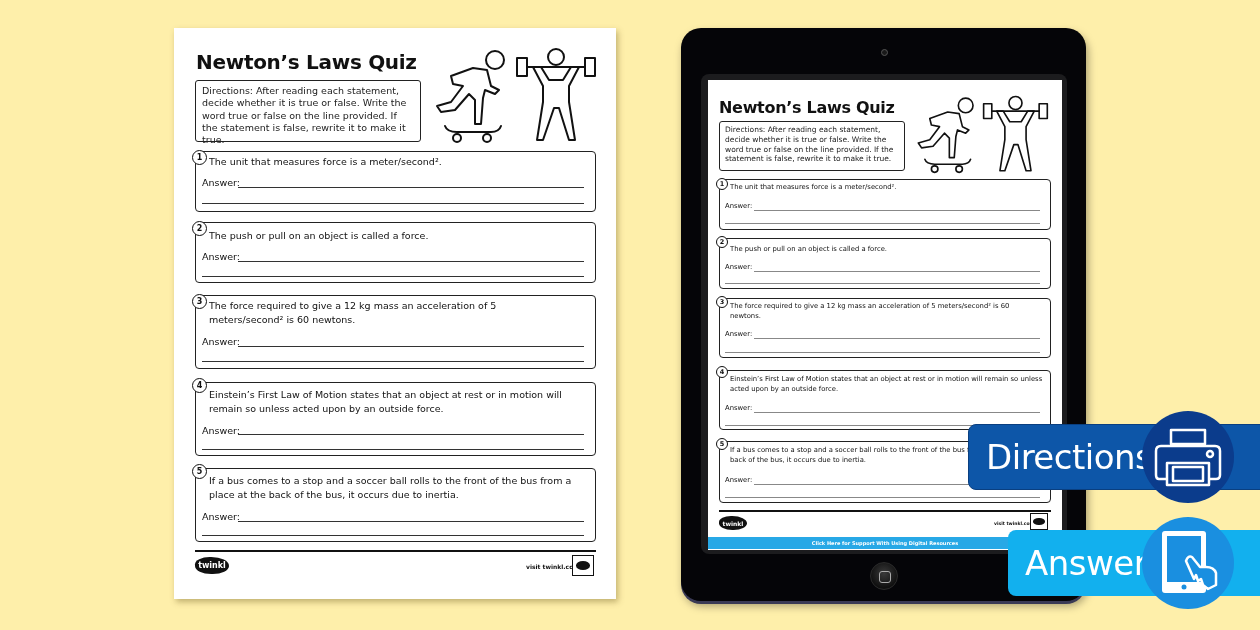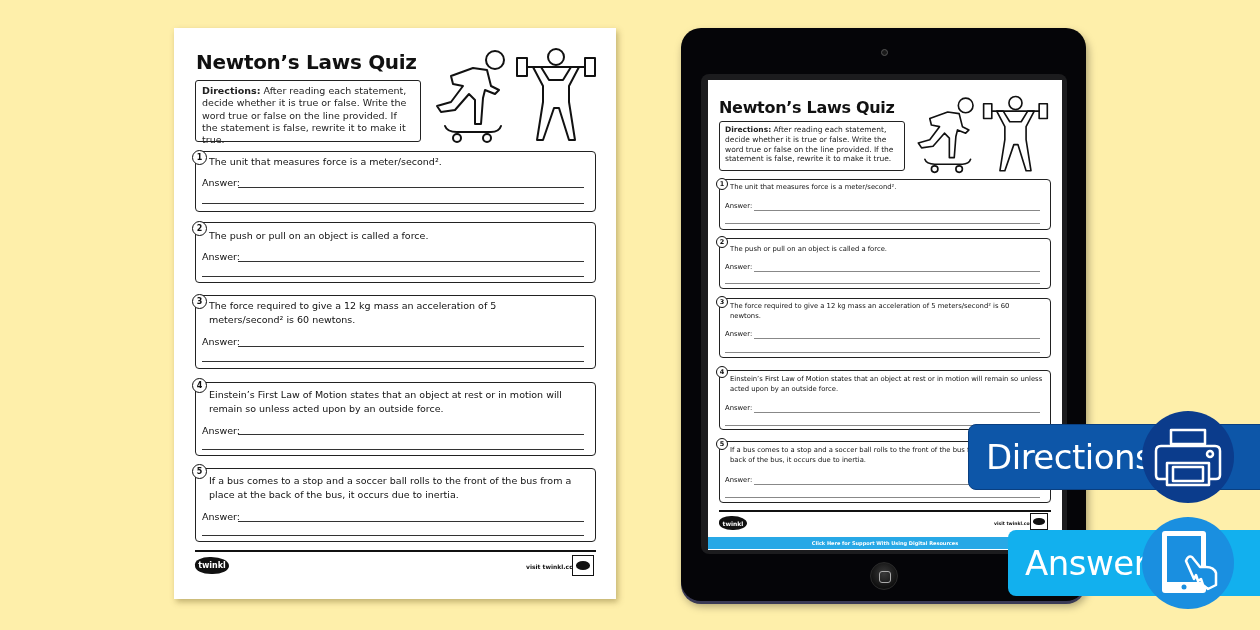--- a/index.html
+++ b/index.html
@@ -3,21 +3,21 @@
 <meta charset="utf-8">
 <style>
   * { box-sizing: border-box; margin: 0; padding: 0; }
   html, body { width: 1260px; height: 630px; overflow: hidden; }
   body { background: #FEEFAA; position: relative; font-family: "DejaVu Sans", sans-serif; color: #111; }
 
   
   .sheet { position: absolute; background: #fff; }
   .sheet .title { position: absolute; font-family: "DejaVu Sans", sans-serif; font-weight: bold; color: #111; white-space: nowrap; letter-spacing: -0.3px; }
   .sheet .directions { position: absolute; border: 1.5px solid #222; border-radius: 3px; line-height: 1.3; color: #222; }
-  .sheet .directions b { font-weight: bold; }
+  .sheet .directions b { font-weight: normal; }
   .sheet .q { position: absolute; border: 1.5px solid #222; border-radius: 4px; }
   .sheet .q-num { position: absolute; border: 1.5px solid #111; border-radius: 50%; background: #fff; font-weight: bold; display: flex; align-items: center; justify-content: center; }
   .sheet .q-text { position: absolute; line-height: 1.45; color: #111; }
   .sheet .ans-label { position: absolute; color: #111; }
   .sheet .line { position: absolute; height: 0; border-top: 1px solid #333; }
   .sheet .footer-rule { position: absolute; height: 0; border-top: 2px solid #111; }
   .sheet .logo { position: absolute; background: #111; color: #fff; border-radius: 45% 55% 50% 50%; font-weight: bold; display: flex; align-items: center; justify-content: center; }
   .sheet .visit { position: absolute; font-weight: bold; color: #111; white-space: nowrap; }
   .sheet .badge { position: absolute; border: 1px solid #111; background: #fff; display: flex; align-items: center; justify-content: center; }
   .sheet .badge::before { content: ""; width: 70%; height: 45%; background: #111; border-radius: 50%; }

